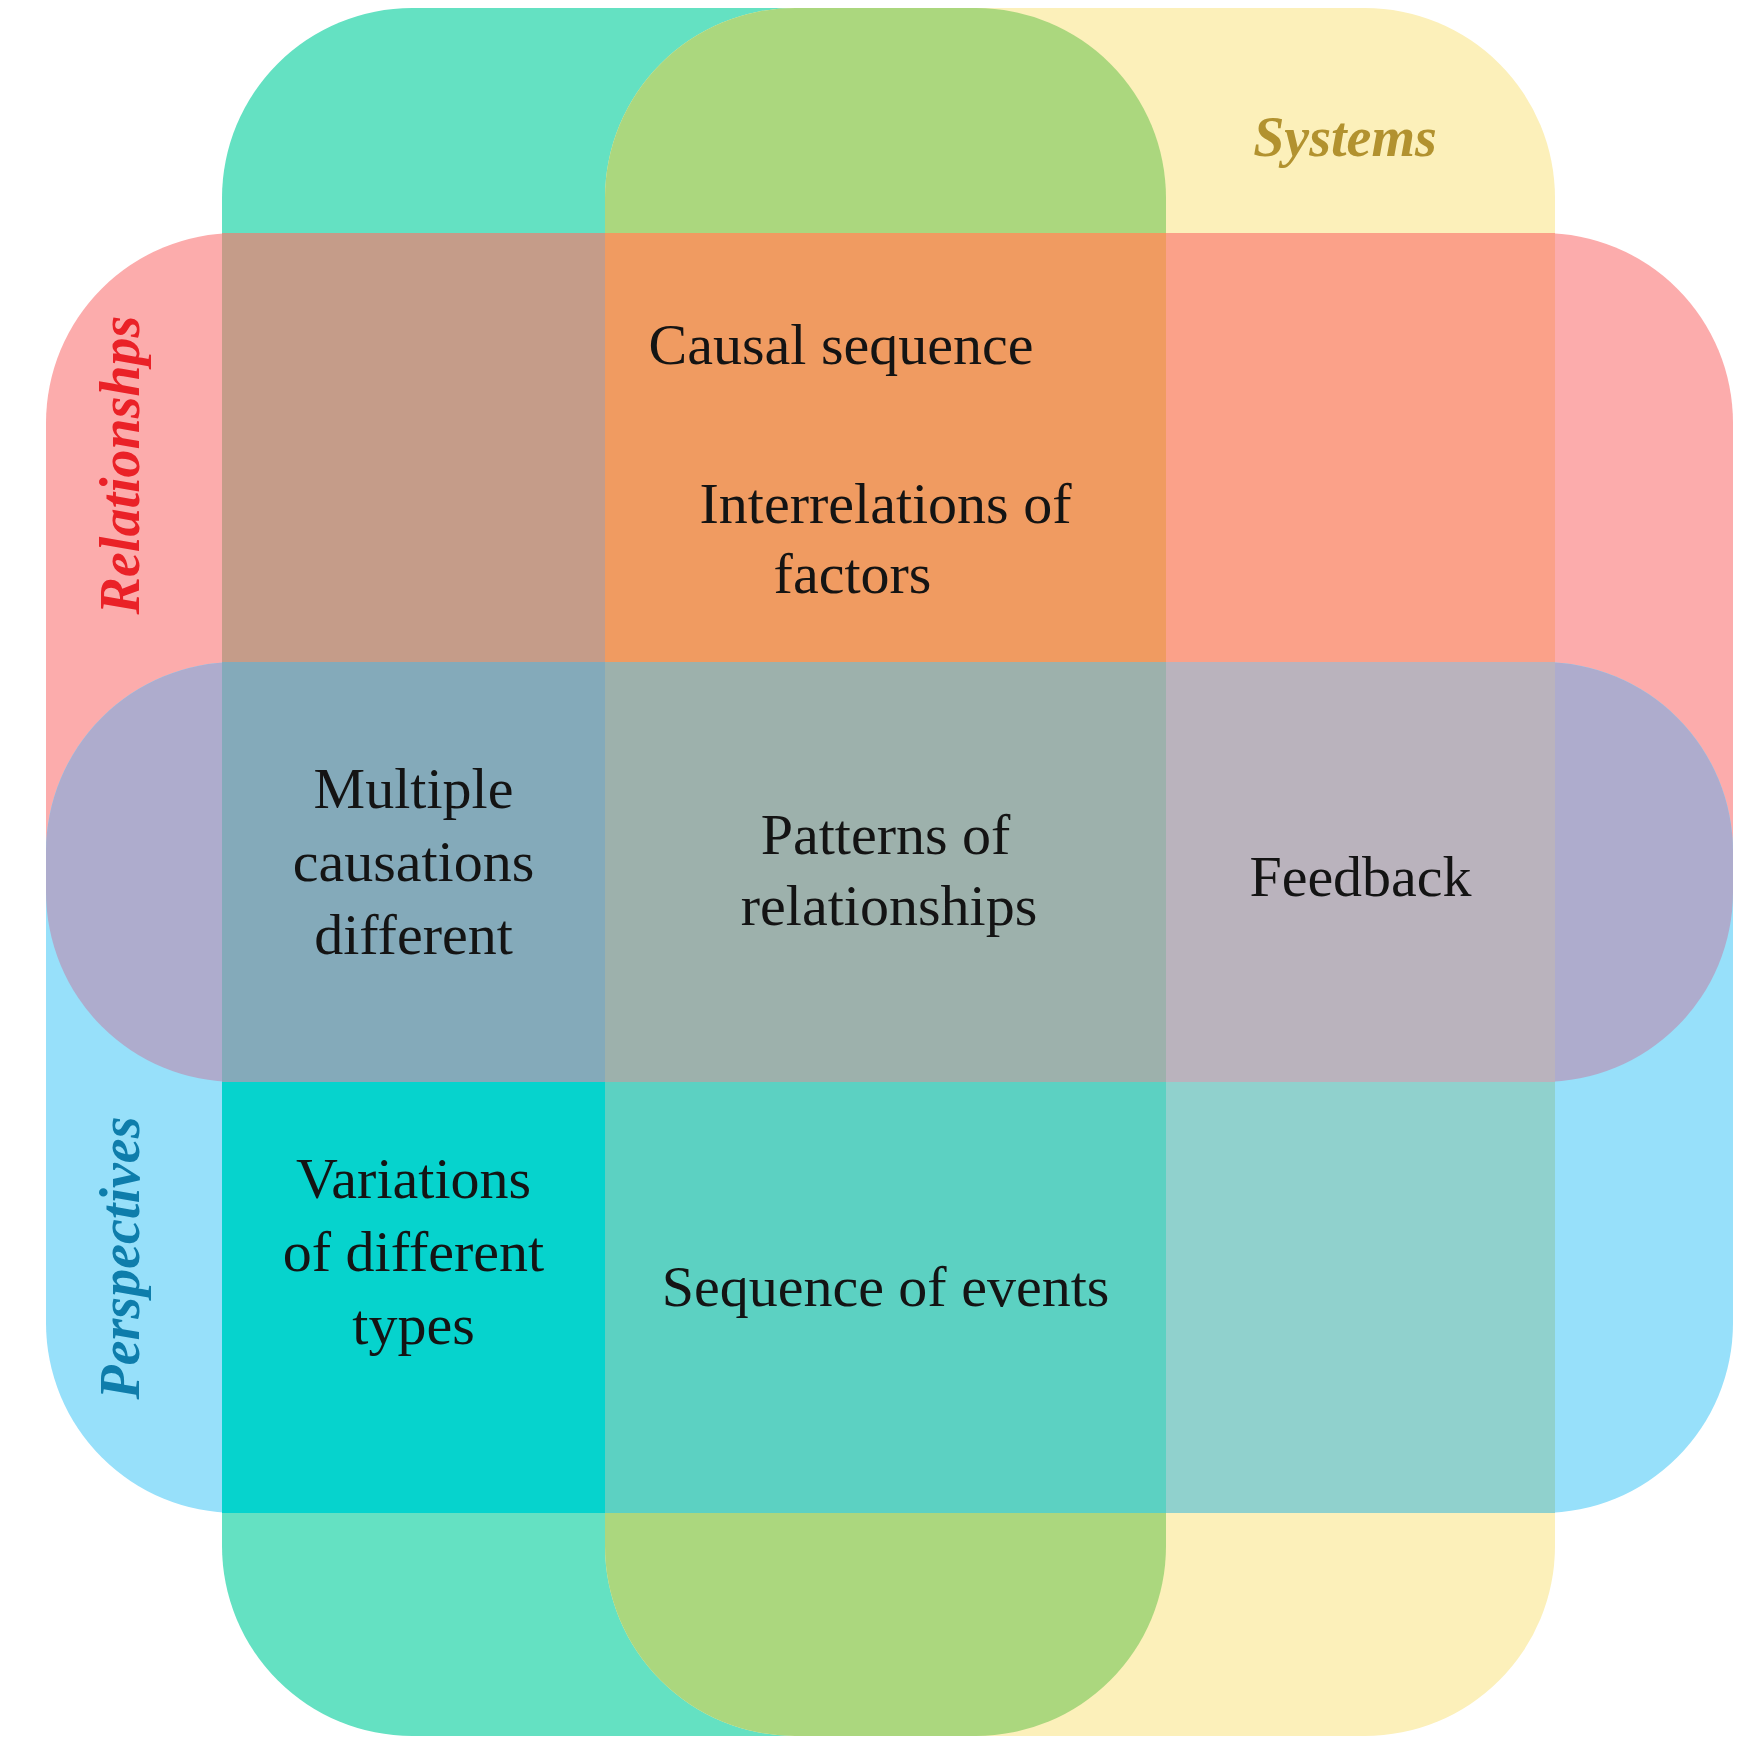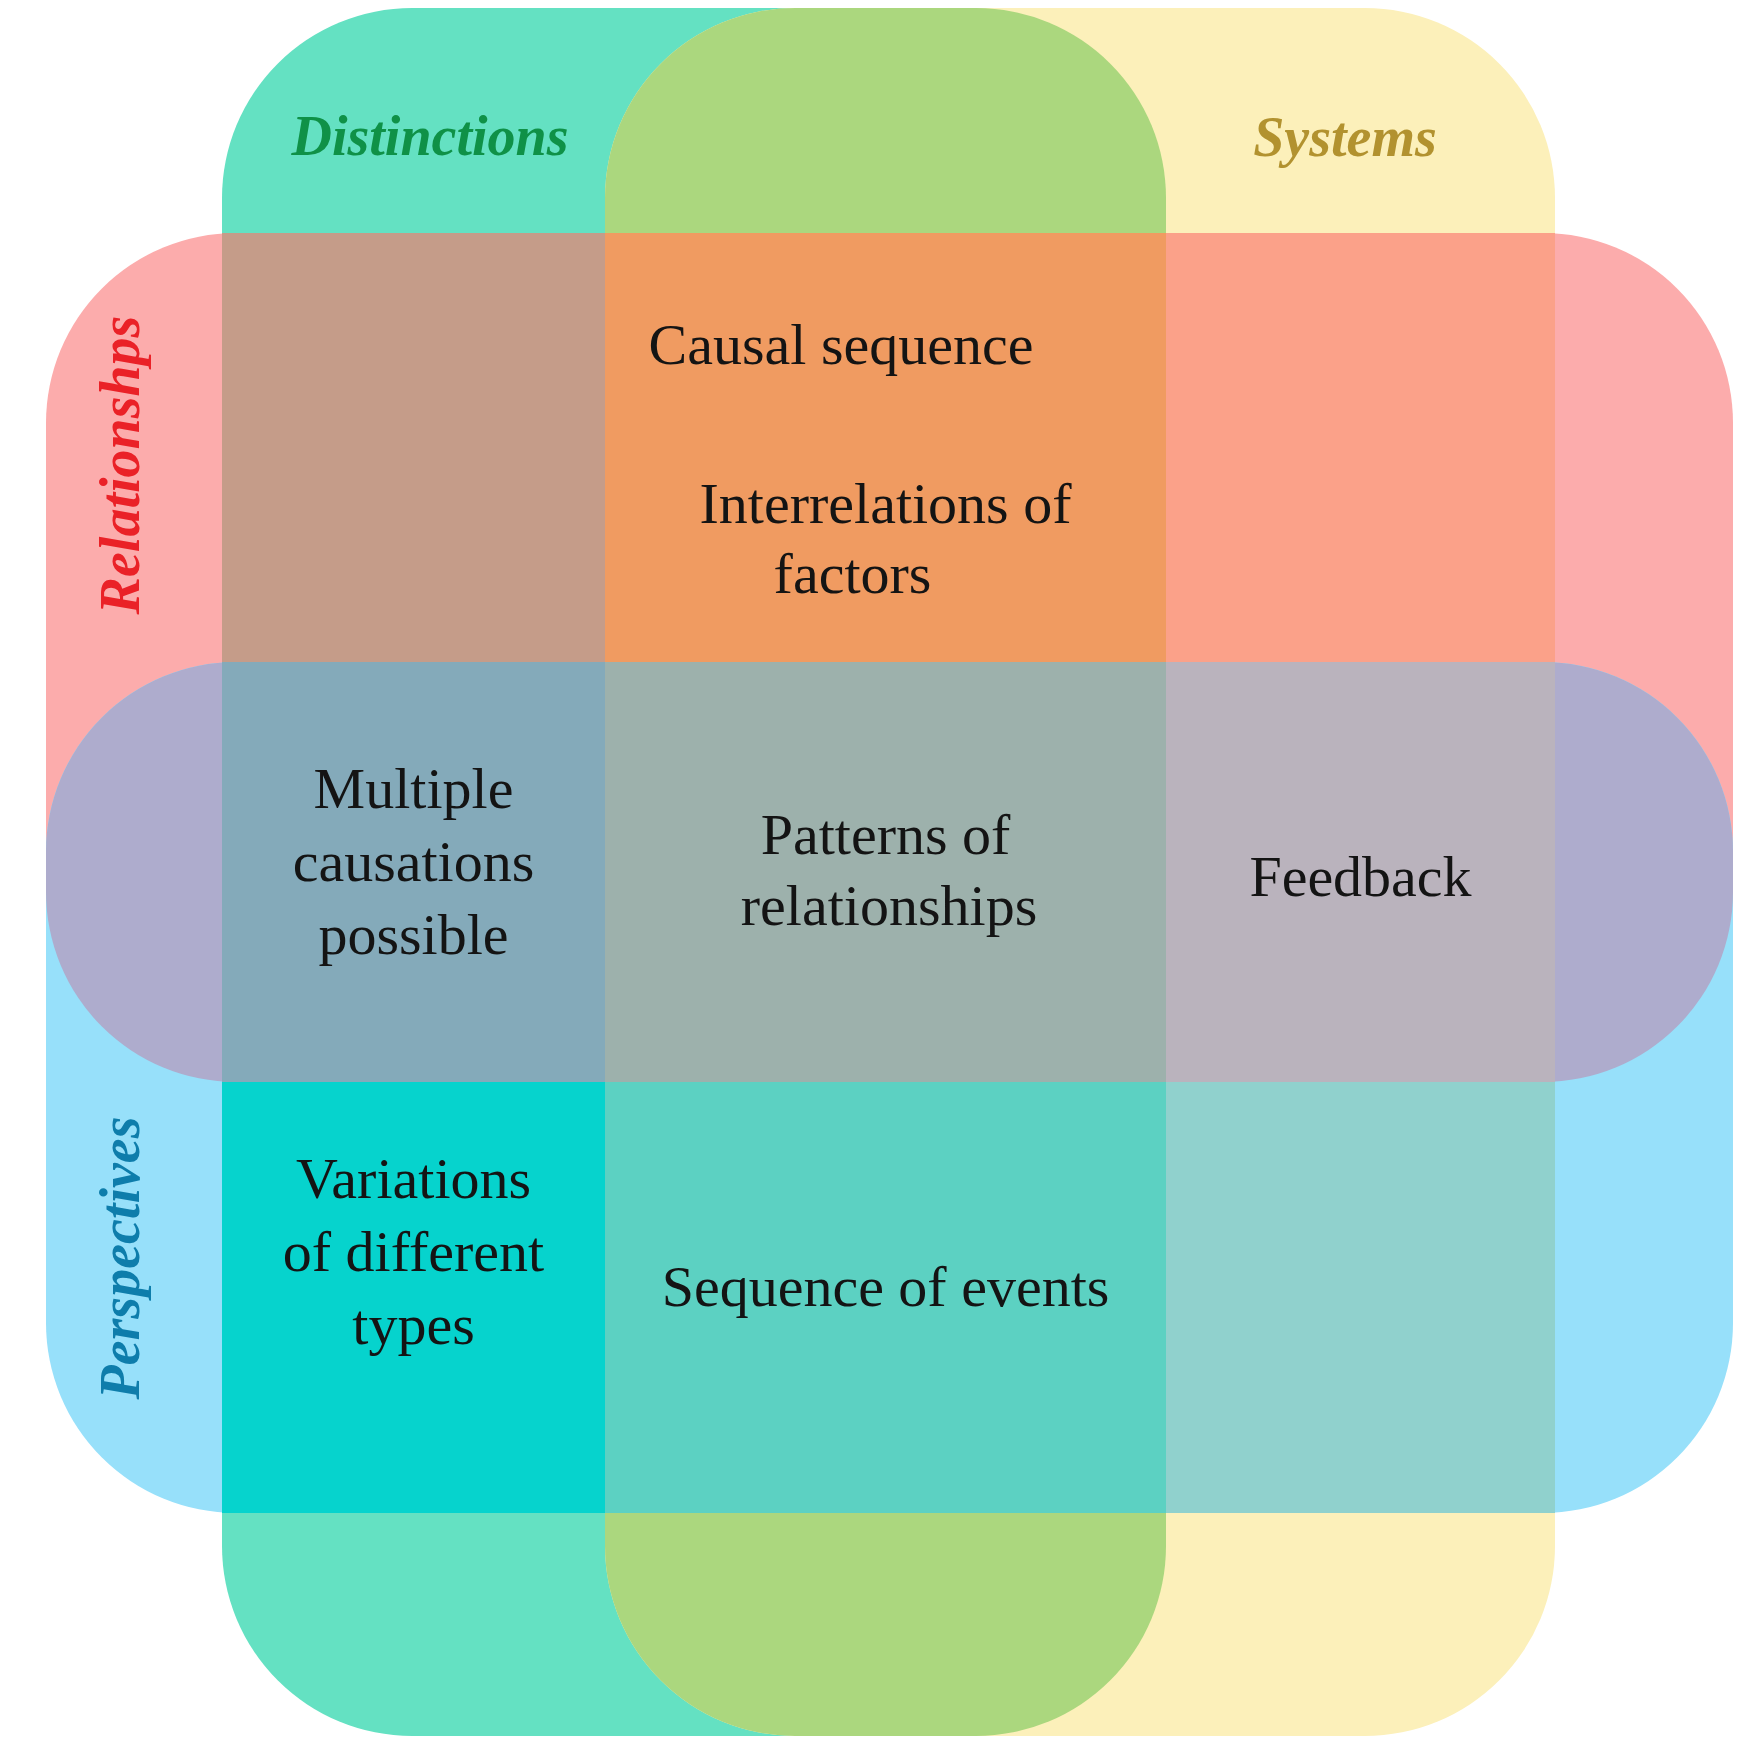--- a/index.html
+++ b/index.html
@@ -47,34 +47,33 @@
   <div class="region" style="left: 1166px; top: 233px; width: 389px; height: 429px; background-color: rgb(251, 161, 137);"></div>
 
   <div class="region" style="left: 222px; top: 662px; width: 383px; height: 420px; background-color: rgb(132, 170, 186);"></div>
   <div class="region" style="left: 605px; top: 662px; width: 561px; height: 420px; background-color: rgb(157, 177, 172);"></div>
   <div class="region" style="left: 1166px; top: 662px; width: 389px; height: 420px; background-color: rgb(186, 179, 189);"></div>
 
   <div class="region" style="left: 222px; top: 1082px; width: 383px; height: 431px; background-color: rgb(6, 211, 205);"></div>
   <div class="region" style="left: 605px; top: 1082px; width: 561px; height: 431px; background-color: rgb(92, 209, 194);"></div>
   <div class="region" style="left: 1166px; top: 1082px; width: 389px; height: 431px; background-color: rgb(144, 209, 205);"></div>
 
-  <div class="band-label h-label" style="left: 430px; top: 136px; color: rgb(15, 145, 71);">Distinctions</div>
   <div class="band-label h-label" style="left: 1345px; top: 137px; color: rgb(178, 146, 47);">Systems</div>
   <div class="band-label v-label" style="left: 120px; top: 465px; color: rgb(234, 33, 39);">Relationshps</div>
   <div class="band-label v-label" style="left: 120px; top: 1258px; color: rgb(14, 125, 171);">Perspectives</div>
 
   <div style="color: rgb(20, 20, 20);">
 
     <div class="tline" style="left:605px; width:472px; top:312px;">Causal sequence</div>
     <div class="tline" style="left:605px; width:561px; top:471px;">Interrelations of</div>
     <div class="tline" style="left:572px; width:561px; top:541px;">factors</div>
 
     <div class="tline" style="left:222px; width:383px; top:756px;">Multiple</div>
     <div class="tline" style="left:222px; width:383px; top:829px;">causations</div>
-    <div class="tline" style="left:222px; width:383px; top:902px;">possible</div>
+    <div class="tline" style="left:222px; width:383px; top:902px;">different</div>
 
     <div class="tline" style="left:605px; width:561px; top:802px;">Patterns of</div>
     <div class="tline" style="left:605px; width:568px; top:873px;">relationships</div>
 
     <div class="tline" style="left:1166px; width:389px; top:844px;">Feedback</div>
 
     <div class="tline" style="left:222px; width:383px; top:1146px;">Variations</div>
     <div class="tline" style="left:222px; width:383px; top:1219px;">of different</div>
     <div class="tline" style="left:222px; width:383px; top:1292px;">types</div>
 

